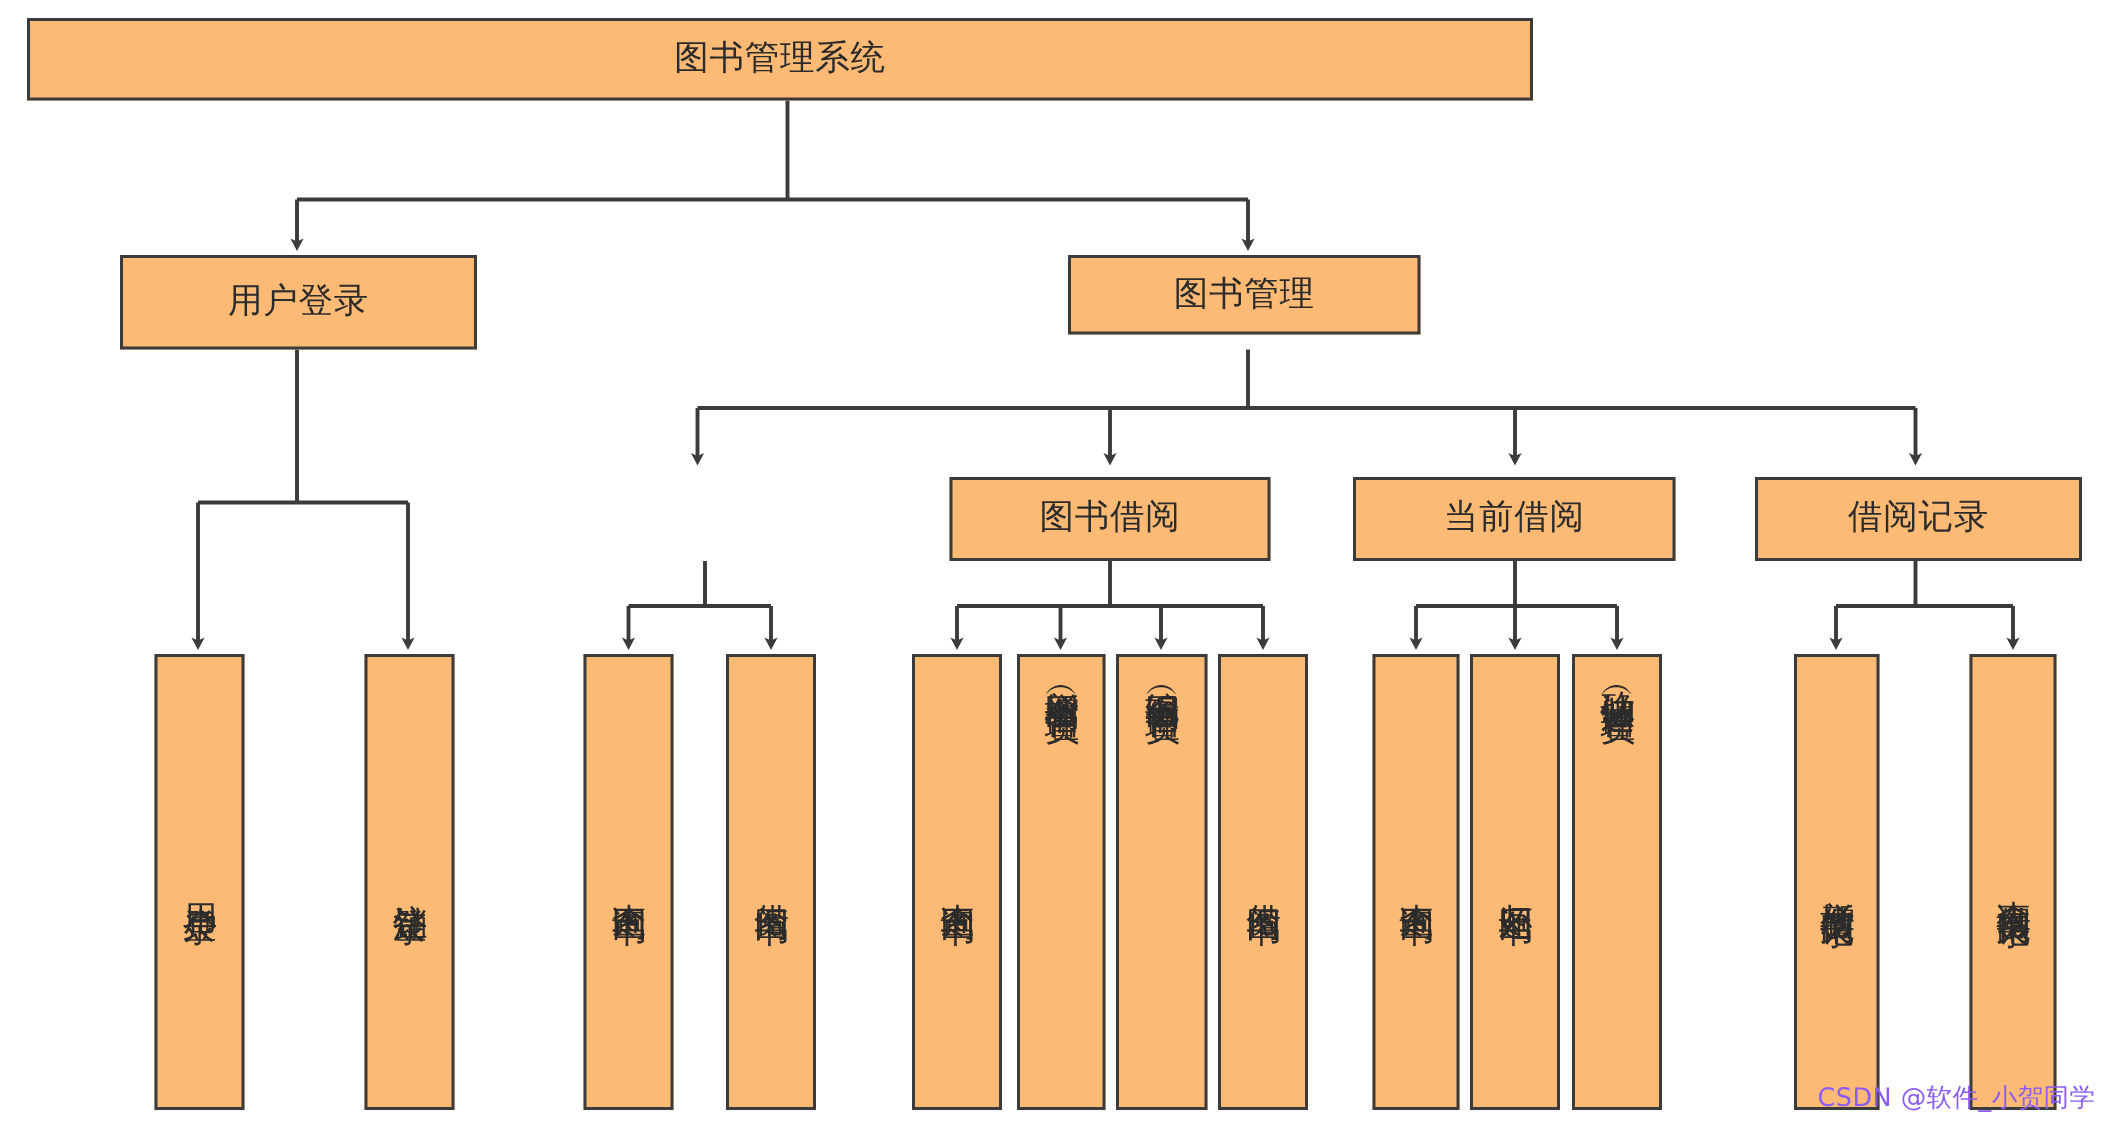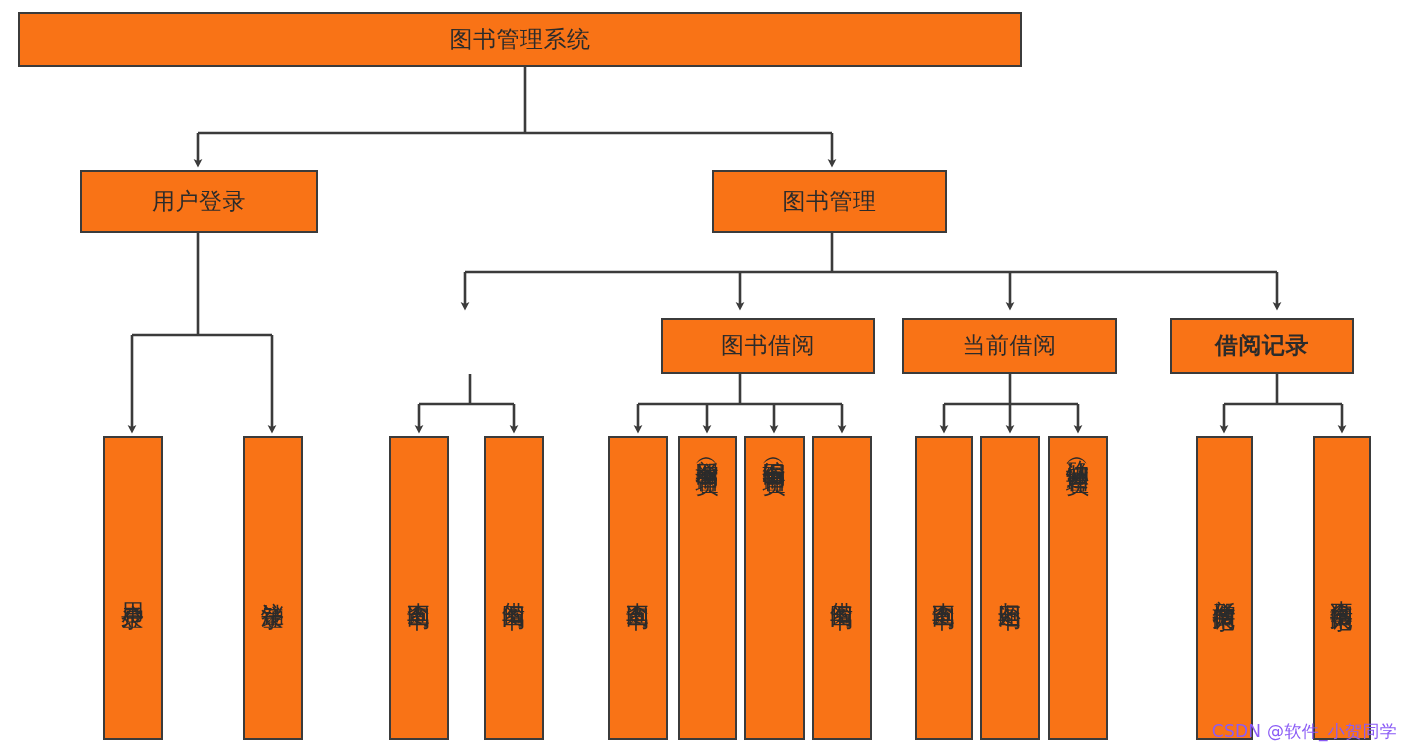--- a/index.html
+++ b/index.html
@@ -19,21 +19,21 @@
     position: absolute;
     left: 0;
     top: 0;
     width: 1405px;
     height: 747px;
   }
   .node-box {
     position: absolute;
     box-sizing: border-box;
     border: 2.5px solid #3b3b3b;
-    background: #f97316;
+    background: #fdba74;
     display: flex;
     align-items: center;
     justify-content: center;
   }
   .node-label-h {
     font-size: 23px;
     color: #2b2b2b;
     line-height: 1.1;
     white-space: nowrap;
     letter-spacing: 0.5px;
@@ -123,31 +123,31 @@
     </g>
   </svg>
 
   <div class="node-box" style="left:18px; top:12px; width:1004px; height:55px;">
     <span class="node-label-h">图书管理系统</span>
   </div>
 
   <div class="node-box" style="left:80px; top:170px; width:238px; height:63px;">
     <span class="node-label-h">用户登录</span>
   </div>
-  <div class="node-box" style="left:712px; top:170px; width:235px; height:63px;">
+  <div class="node-box" style="left:712px; top:170px; width:235px; height:53px;">
     <span class="node-label-h">图书管理</span>
   </div>
 
-  <div class="node-box" style="left:633px; top:318px; width:214px; height:56px;margin-left:28px;">
+  <div class="node-box" style="left:633px; top:318px; width:214px; height:56px;">
     <span class="node-label-h">图书借阅</span>
   </div>
   <div class="node-box" style="left:902px; top:318px; width:215px; height:56px;justify-content:center;">
     <span class="node-label-h">当前借阅</span>
   </div>
-  <div class="node-box" style="left:1170px; top:318px; width:184px; height:56px;font-weight:bold;">
+  <div class="node-box" style="left:1170px; top:318px; width:218px; height:56px;">
     <span class="node-label-h">借阅记录</span>
   </div>
 
   <div class="node-box leaf-box mid-text" style="left:103px; top:436px; width:60px; height:304px;">
     <span class="node-label-v">用户登录</span>
   </div>
   <div class="node-box leaf-box mid-text" style="left:243px; top:436px; width:60px; height:304px;">
     <span class="node-label-v">注销登录</span>
   </div>
 

